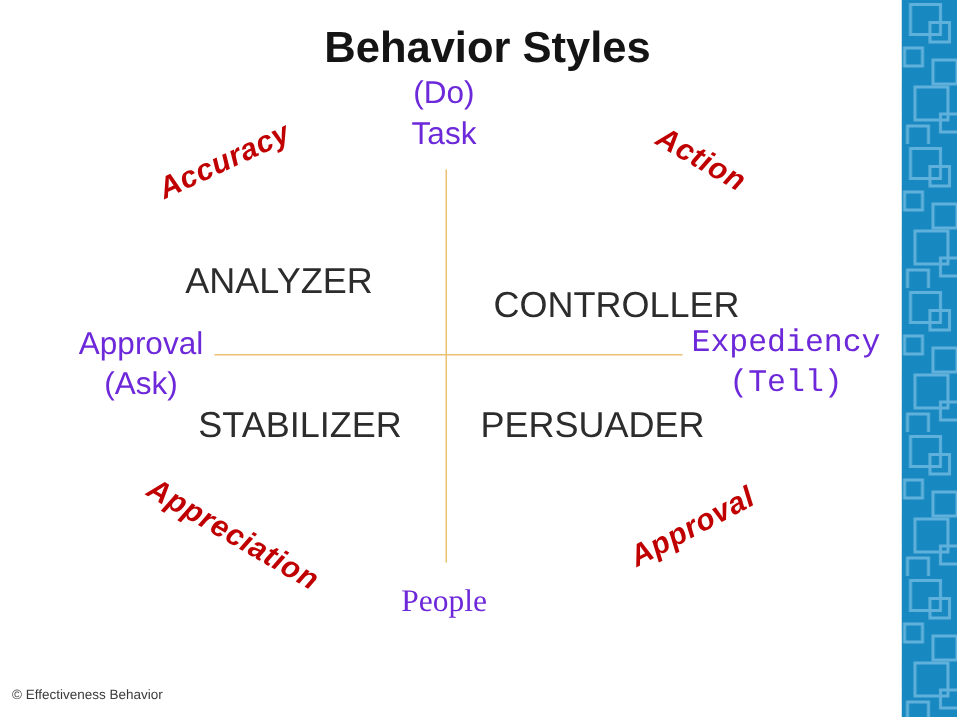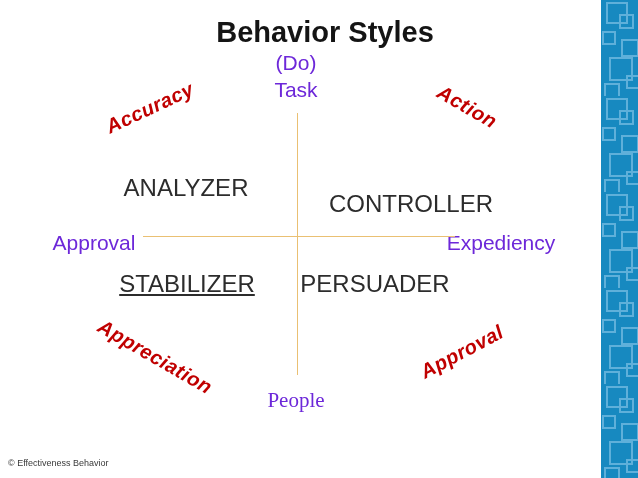--- a/index.html
+++ b/index.html
@@ -55,33 +55,35 @@
     <span>(Do)</span>
     <span>Task</span>
   </div>
 
   <div class="axis-label" style="left:296px; top:401px;font-family:Liberation Serif, serif;">
     <span>People</span>
   </div>
 
   <div class="axis-label" style="left:94px; top:243px;">
     <span>Approval</span>
+    <span>(Ask)</span>
   </div>
 
-  <div class="axis-label" style="left:501px; top:243px;">
+  <div class="axis-label" style="left:524px; top:243px;font-family:Liberation Mono, monospace;">
     <span>Expediency</span>
+    <span>(Tell)</span>
   </div>
 
   <div class="h-line"></div>
   <div class="v-line"></div>
 
   <div class="quad" style="left:186px; top:188px;">ANALYZER</div>
   <div class="quad" style="left:397px; top:204px;margin-left:14px;">CONTROLLER</div>
-  <div class="quad" style="left:187px; top:284px;text-decoration:underline;">STABILIZER</div>
-  <div class="quad" style="left:375px; top:284px;text-align:center;">PERSUADER</div>
+  <div class="quad" style="left:200px; top:284px;">STABILIZER</div>
+  <div class="quad" style="left:395px; top:284px;text-align:center;">PERSUADER</div>
 
   <div class="diag tl">Accuracy</div>
   <div class="diag tr">Action</div>
   <div class="diag bl">Appreciation</div>
   <div class="diag br">Approval</div>
 
   <div class="copyright">© Effectiveness Behavior</div>
 
   <div class="strip">
     <svg width="37" height="478" xmlns="http://www.w3.org/2000/svg">

